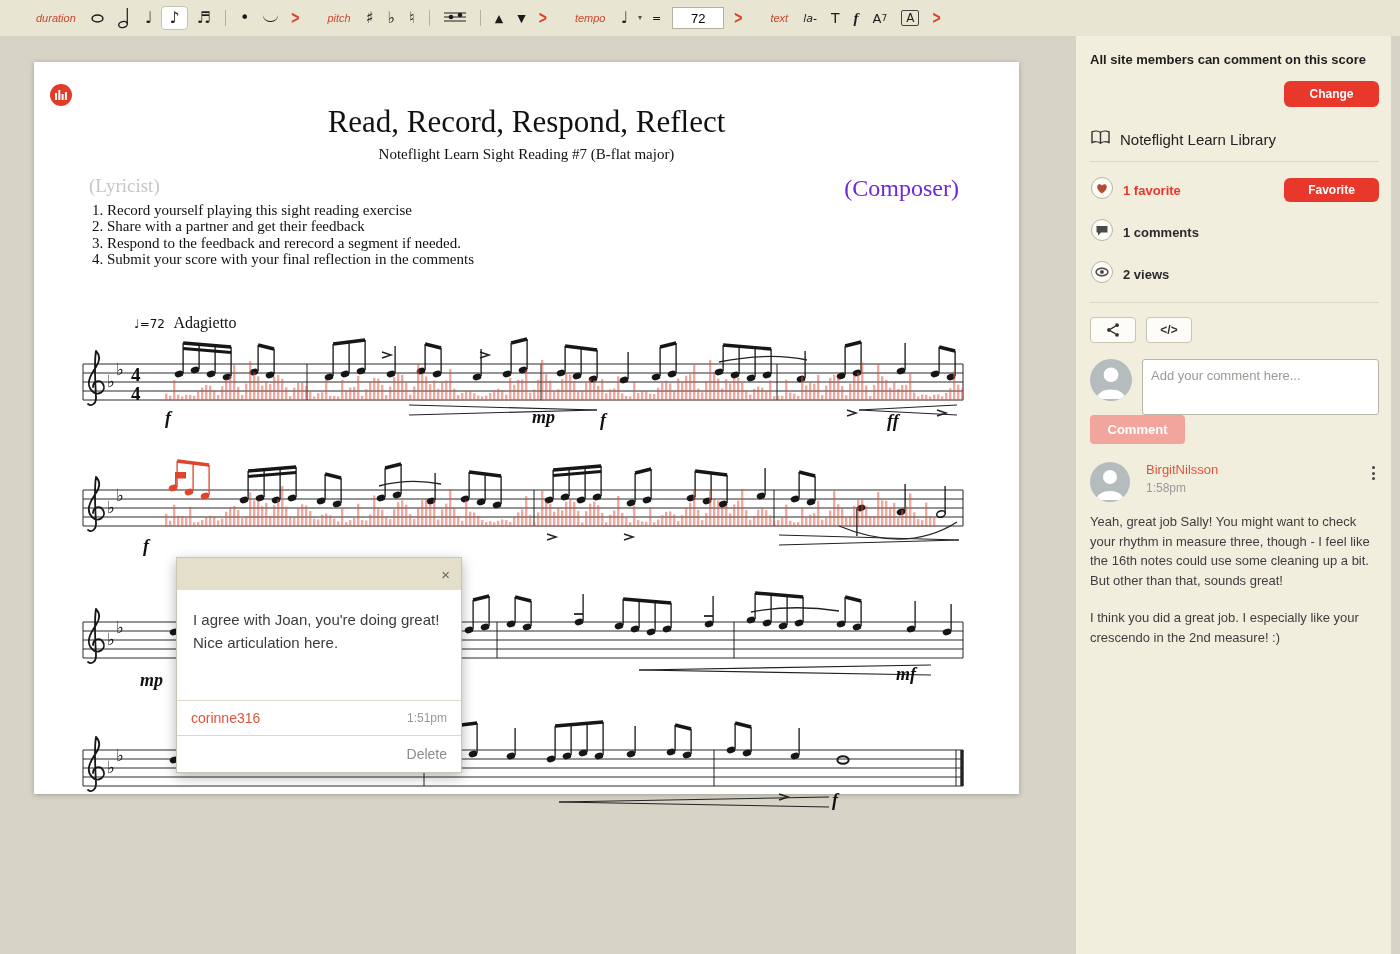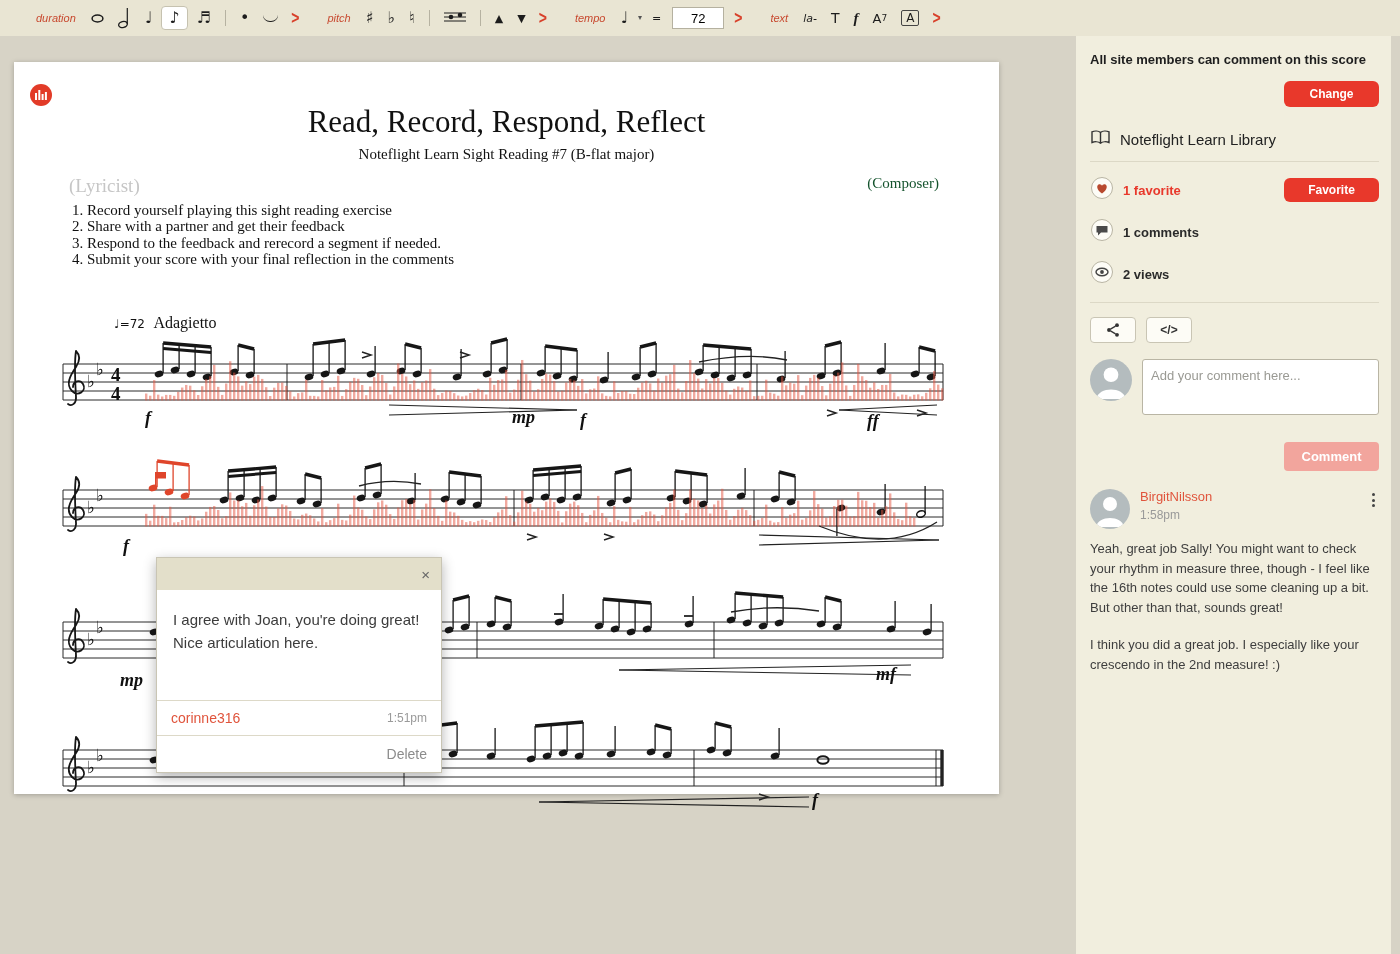--- a/index.html
+++ b/index.html
@@ -16,26 +16,26 @@
 .tb-sep{width:1px;height:16px;background:#b6b2a1;margin:0 7px;flex:none}
 .tb-arrow{color:#d8402a;font-weight:bold;font-size:14px;transform:scaleY(1.25);margin:0 6px;cursor:pointer;flex:none}
 .tie-arc{display:inline-block;width:15px;height:7px;border-bottom:1.6px solid #1c1c1c;border-radius:0 0 8px 8px}
 .tempo-input{width:52px;height:22px;border:1px solid #b5b1a0;background:#fff;text-align:center;font-size:13px;margin:0 4px;flex:none}
 .tb-text-f{font-family:"Liberation Serif",serif;font-style:italic;font-weight:bold;font-size:15px}
 .tb-boxed{border:1px solid #444;padding:1px 4px;font-size:12px;border-radius:2px}
 .tb-chord{font-size:13px}
 .tb-chord sup{font-size:9px}
 
 
-.page{position:absolute;left:14px;top:62px;width:985px;height:732px;background:#fff;box-shadow:0 1px 5px rgba(0,0,0,.25)}
+.page{position:absolute;left:34px;top:62px;width:985px;height:732px;background:#fff;box-shadow:0 1px 5px rgba(0,0,0,.25)}
 .logo{position:absolute;left:16px;top:22px;width:22px;height:22px;border-radius:50%;background:#e23b28;display:flex;align-items:center;justify-content:center}
 .title{font-family:"Liberation Serif",serif;font-weight:normal;font-size:31px;text-align:center;margin-top:42px;color:#111}
 .subtitle{font-family:"Liberation Serif",serif;font-size:15px;text-align:center;margin-top:6px;color:#111}
 .lyricist{position:absolute;left:55px;top:113px;font-family:"Liberation Serif",serif;font-size:19px;color:#c6c6c6}
-.composer{position:absolute;right:60px;top:113px;font-family:"Liberation Serif",serif;font-size:15px;color:#14532d}
+.composer{position:absolute;right:60px;top:113px;font-family:"Liberation Serif",serif;font-size:24px;color:#6d28d9}
 .instructions{position:absolute;left:58px;top:140px;font-family:"Liberation Serif",serif;font-size:15px;color:#111;line-height:1.09}
 .tempo-marking{position:absolute;left:100px;top:252px}
 .tm-note{font-family:"DejaVu Sans",sans-serif;font-size:12px;color:#111}
 .tm-word{font-family:"Liberation Serif",serif;font-size:16px;color:#111;margin-left:4px}
 .system{position:absolute;left:45px;overflow:visible}
 .flat{font-family:"DejaVu Sans",sans-serif;font-size:17px;fill:#111}
 .tsig{font-family:"Liberation Serif",serif;font-weight:bold;font-size:19px;fill:#111}
 .dyn{position:absolute;font-family:"Liberation Serif",serif;font-style:italic;font-weight:bold;font-size:18px;color:#101010}
 
 
@@ -59,24 +59,24 @@
 .sb-stat{display:flex;align-items:center;gap:9px;margin:14px 0}
 .sb-stat .stat-label{font-size:13px;font-weight:bold;color:#2a2a2a}
 .sb-stat .stat-label.red{color:#e8382b}
 .sb-stat .btn-red{margin-left:auto;padding:5px 0}
 .sb-actions{display:flex;gap:10px;margin:14px 0 4px}
 .sb-act-btn{background:#fdfcf6;border:1px solid #c9c5b4;border-radius:4px;width:46px;height:26px;display:flex;align-items:center;justify-content:center;font-size:12px;font-weight:bold;color:#333;cursor:pointer}
 .sb-composer{display:flex;gap:10px;margin-top:16px}
 .avatar{width:42px;height:42px;border-radius:50%;background:#b4bcbe;flex:none;overflow:hidden}
 .sb-textarea{flex:1;height:56px;border:1px solid #b9b5a4;border-radius:3px;background:#fff;padding:8px;font-family:"Liberation Sans",sans-serif;font-size:13px;color:#333;resize:none}
 .sb-textarea::placeholder{color:#9a9a94}
-.sb-comment-submit-row{display:flex;justify-content:flex-end;margin-top:27px}
+.sb-comment-submit-row{display:flex;margin-top:0}
 .btn-pink{background:#f2a59d;color:#fff;border:none;border-radius:4px;font-size:13px;font-weight:bold;padding:7px 0;width:95px;cursor:pointer}
 .sb-comment{margin-top:18px}
-.sb-comment-head{display:flex;gap:10px}
+.sb-comment-head{display:flex;gap:16px}
 .sb-comment-head .avatar{width:40px;height:40px}
 .sb-cauthor{color:#e0543c;font-size:13px;cursor:pointer}
 .sb-ctime{color:#999;font-size:12px;margin-top:4px}
 .kebab{margin-left:auto;display:flex;flex-direction:column;gap:2.5px;padding:4px;cursor:pointer}
 .kebab i{width:3px;height:3px;border-radius:50%;background:#444;display:block}
 .sb-cbody{font-size:13px;color:#3e3e3e;line-height:1.5;margin-top:10px}
 </style>
 </head>
 <body>
 

